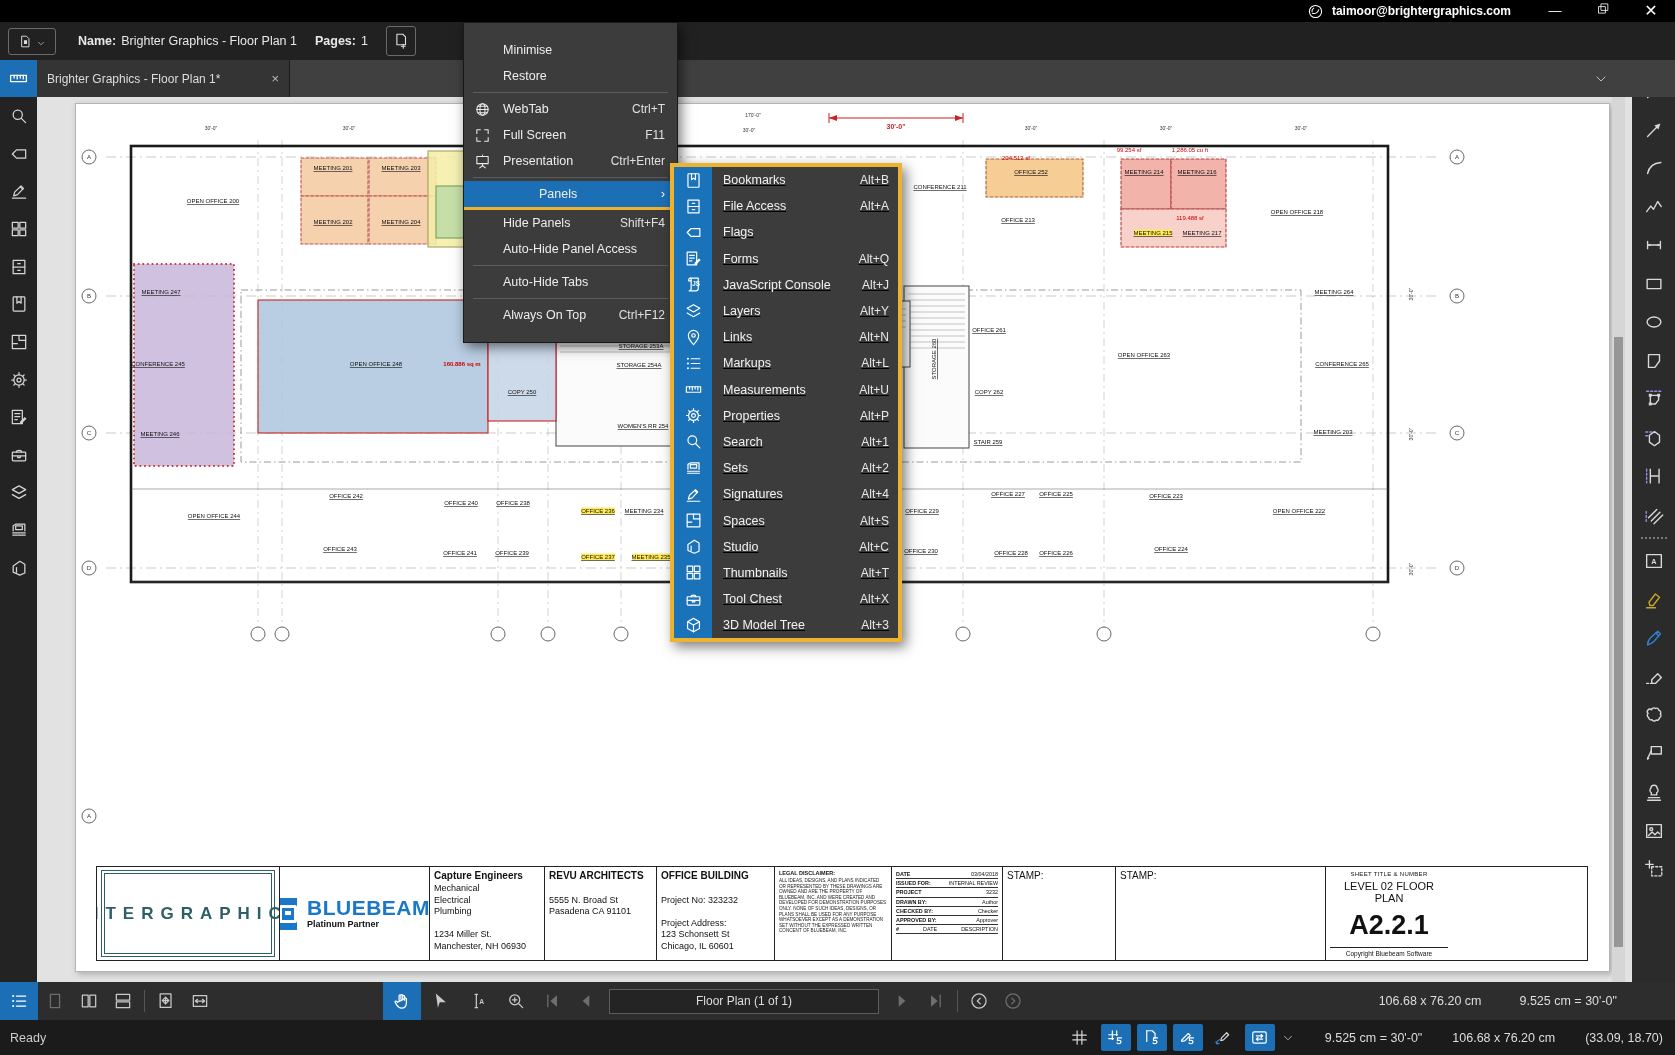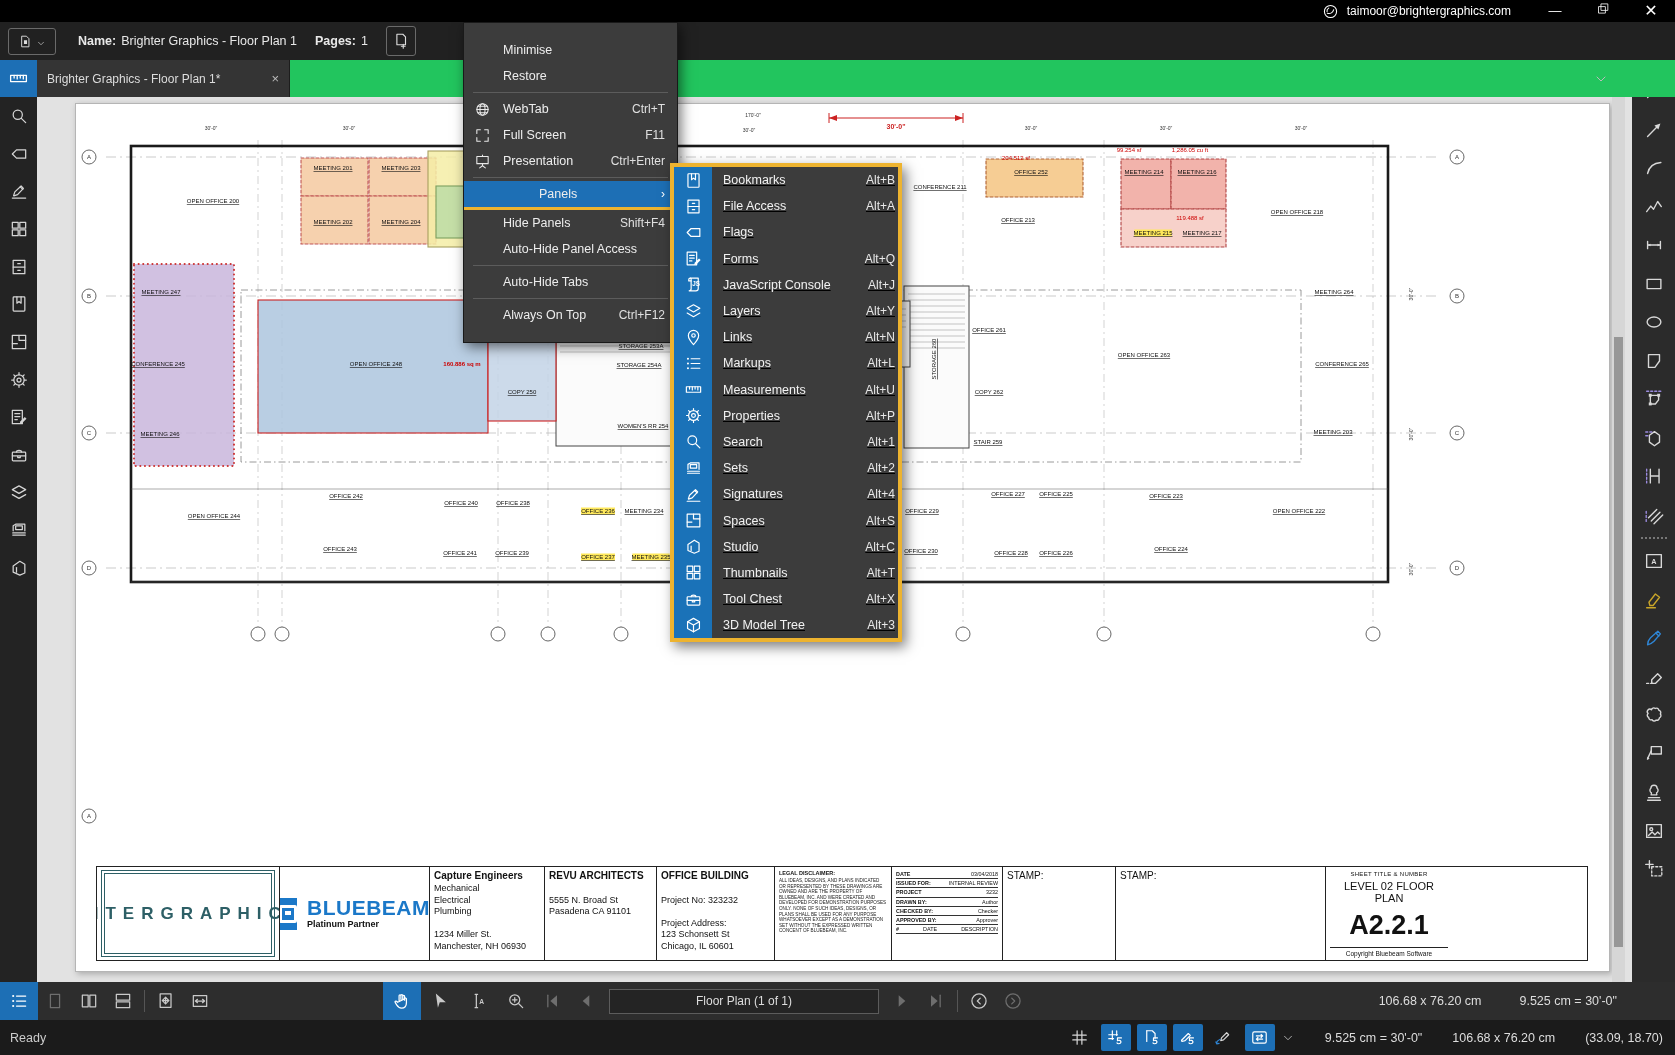--- a/index.html
+++ b/index.html
@@ -5,38 +5,38 @@
   html,body{margin:0;padding:0;background:#111;}
   #app{position:relative;width:1675px;height:1055px;overflow:hidden;
        font-family:"Liberation Sans",sans-serif;background:#1e1e1e;user-select:none;}
   
   .titlebar{position:absolute;left:0;top:0;width:100%;height:22px;background:#000;
             display:flex;align-items:stretch;color:#fff;font-size:12.5px;z-index:40;}
   .tm-item{padding:0 15px;display:flex;align-items:center;cursor:default;}
   .tm-item.active{background:#1d4f7c;border-bottom:3px solid #edb32f;}
   .tb-right{margin-left:auto;display:flex;align-items:center;}
   .tb-logo{width:17px;height:17px;color:#fff;margin-right:8px;}
-  .tb-email{font-size:12px;color:#fff;margin-right:20px;}
+  .tb-email{font-size:12px;color:#fff;margin-right:20px;font-weight:bold;}
   .winbtn{width:48px;text-align:center;font-size:13px;color:#fff;line-height:22px;}
   .winbtn.close{font-size:16px;}
   
   .docbar{position:absolute;left:0;top:22px;width:100%;height:38px;background:#212121;
           display:flex;align-items:center;color:#e8e8e8;font-size:12.5px;z-index:30;}
   .combo{margin-left:8px;width:46px;height:25px;border:1px solid #6a6a6a;border-radius:3px;
          display:flex;align-items:center;justify-content:center;gap:3px;color:#ddd;}
   .combo svg{width:15px;height:15px;}
   .combo .chev{width:10px;height:10px;}
   .doc-label{font-weight:bold;margin-left:22px;}
   .doc-val{margin-left:5px;color:#e8e8e8;}
   .pages-label{font-weight:bold;margin-left:18px;}
   .newpage{margin-left:18px;width:28px;height:28px;border:1px solid #6a6a6a;border-radius:3px;
            display:flex;align-items:center;justify-content:center;color:#ddd;}
   .newpage svg{width:18px;height:18px;}
   
-  .tabbar{position:absolute;left:0;top:60px;width:100%;height:37px;background:#22c55e;display:flex;z-index:30;}
+  .tabbar{position:absolute;left:0;top:60px;width:100%;height:37px;background:#404040;display:flex;z-index:30;}
   .rail-active{width:37px;height:37px;background:#1d6fb5;color:#fff;display:flex;align-items:center;justify-content:center;flex:0 0 37px;}
   .rail-active svg{width:21px;height:21px;}
   .tab{width:232px;background:#343434;color:#ddd;font-size:12px;display:flex;align-items:center;
        padding:0 10px;gap:8px;border-right:1px solid #1d1d1d;}
   .tab .title{flex:1;white-space:nowrap;overflow:hidden;}
   .tab .x{color:#bbb;font-size:13px;}
   .tab-chev{margin-left:auto;margin-right:66px;align-self:center;color:#bbb;width:16px;height:16px;}
   
   .leftbar{position:absolute;left:0;top:97px;width:37px;bottom:73px;background:#232323;z-index:20;}
   .side-btn{width:37px;height:37.7px;display:flex;align-items:center;justify-content:center;color:#d5d5d5;}
@@ -116,21 +116,21 @@
   .wm-short{color:#e0e0e0;font-size:12px;}
   .wm-arrow{font-size:12px;color:#fff;}
   .wm-item.active{background:#1d6fb5;border-bottom:3px solid #edb32f;height:26px;gap:36px;}
   .wm-div{border-top:1px solid #5c5c5c;margin:3px 9px;}
   .smenu{position:absolute;left:670px;top:163px;width:224px;background:#3c3c3c;z-index:70;
          border:4px solid #edb32f;box-shadow:4px 5px 12px rgba(0,0,0,.5);text-decoration:underline;}
   .sm-item{height:26.2px;display:flex;align-items:center;}
   .sm-icon{width:38px;height:100%;background:#1a72b8;color:#fff;display:flex;align-items:center;justify-content:center;flex:0 0 38px;}
   .sm-icon svg{width:19px;height:19px;}
   .sm-label{flex:1;padding-left:11px;font-size:12.5px;color:#f2f2f2;white-space:nowrap;}
-  .sm-short{padding-right:3px;font-size:12px;color:#e8e8e8;}
+  .sm-short{padding-right:9px;font-size:12px;color:#e8e8e8;}
   
   .ic{display:inline-flex;}
   .ic svg{display:block;}
   svg .s{fill:none;stroke:currentColor;stroke-width:1.5;stroke-linecap:round;stroke-linejoin:round;}
   svg .f{fill:currentColor;stroke:none;}
   svg .p{stroke:#9b8bdf;}
   svg .b{stroke:#2f86d6;}
   svg .d{stroke-dasharray:2.2 2.2;}
   svg text.t{fill:currentColor;stroke:none;font:700 8px "Liberation Sans",sans-serif;}
 </style>

